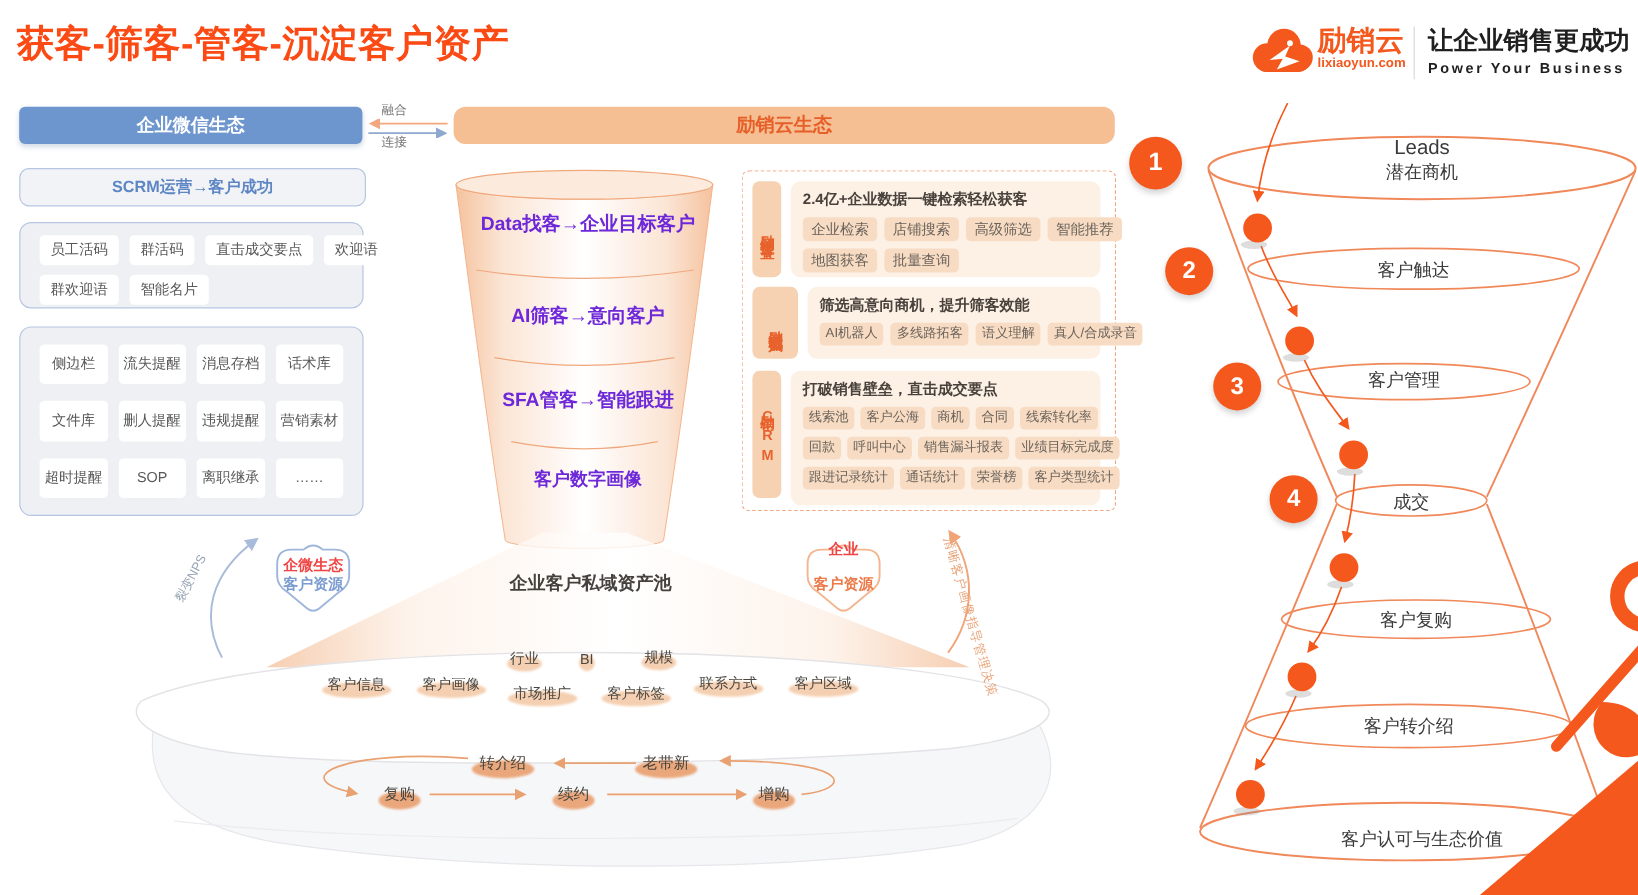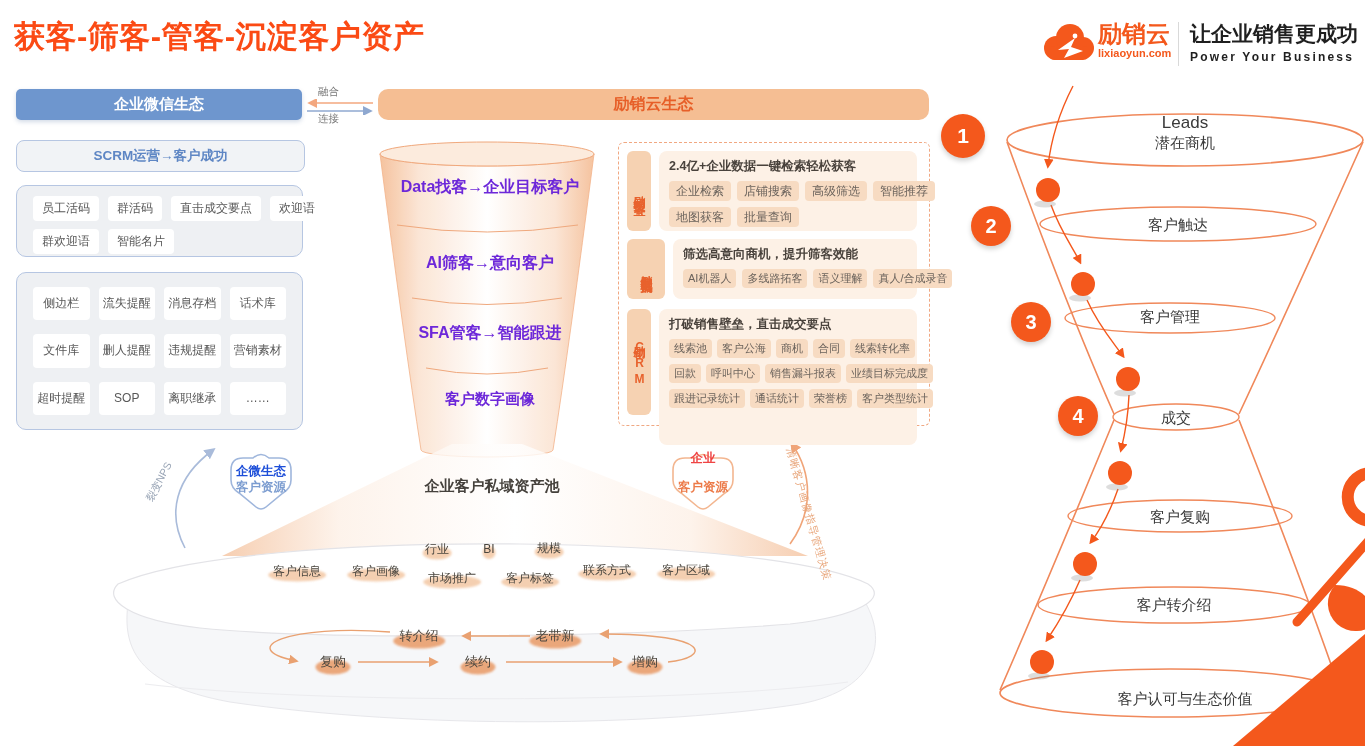--- a/index.html
+++ b/index.html
@@ -210,21 +210,21 @@
         </marker>
     </defs>
     <path d="M30,108 C12,74 20,38 58,10" stroke="#A9BBDA" stroke-width="1.6" fill="none" marker-end="url(#mLb)"></path>
   </svg>
   <span class="rot-label" style="left:138px;top:475px;color:#97A3B4;transform:rotate(-62deg)">裂变NPS</span>
 
   <div class="abs" style="left:221px;top:448px;width:80px;height:64px">
     <svg width="80" height="64" viewBox="0 0 80 64">
       <path d="M10,22 Q10,10 22,10 L32,10 Q40,3 48,10 L58,10 Q70,10 70,22 L70,32 Q70,40 62,45 L45,59 Q40,63 35,59 L18,45 Q10,40 10,32 Z" fill="#ffffff" stroke="#9FB6DC" stroke-width="1.6"></path>
     </svg>
-    <div class="badge-txt" style="top:15px;color:#1d4ed8">企微生态</div>
+    <div class="badge-txt" style="top:15px;color:#ef4444">企微生态</div>
     <div class="badge-txt" style="top:31px;color:#7B9CD0">客户资源</div>
   </div>
 
   <div class="abs" style="left:663px;top:448px;width:80px;height:64px">
     <svg width="80" height="64" viewBox="0 0 80 64">
       <path d="M10,22 Q10,10 22,10 L32,10 Q40,3 48,10 L58,10 Q70,10 70,22 L70,32 Q70,40 62,45 L45,59 Q40,63 35,59 L18,45 Q10,40 10,32 Z" fill="#ffffff" stroke="#F3B690" stroke-width="1.6"></path>
     </svg>
     <div class="badge-txt" style="top:2px;color:#ef4444">企业</div>
     <div class="badge-txt" style="top:31px;color:#EC7A48">客户资源</div>
   </div>
@@ -265,21 +265,21 @@
           <span class="ptag sm">AI机器人</span>
           <span class="ptag sm">多线路拓客</span>
           <span class="ptag sm">语义理解</span>
           <span class="ptag sm">真人/合成录音</span>
         </div>
       </div>
     </div>
 
     <div class="prow" style="left:8px;top:166px">
       <div class="vtab" style="width:24px;height:106px">励销CRM</div>
-      <div class="pcontent" style="width:258px;height:136px">
+      <div class="pcontent" style="width:258px;height:112px">
         <div class="phead">打破销售壁垒，直击成交要点</div>
         <div class="trow" style="gap:5px">
           <span class="ptag sm">线索池</span>
           <span class="ptag sm">客户公海</span>
           <span class="ptag sm">商机</span>
           <span class="ptag sm">合同</span>
           <span class="ptag sm">线索转化率</span>
         </div>
         <div class="trow" style="gap:5px">
           <span class="ptag sm">回款</span>

